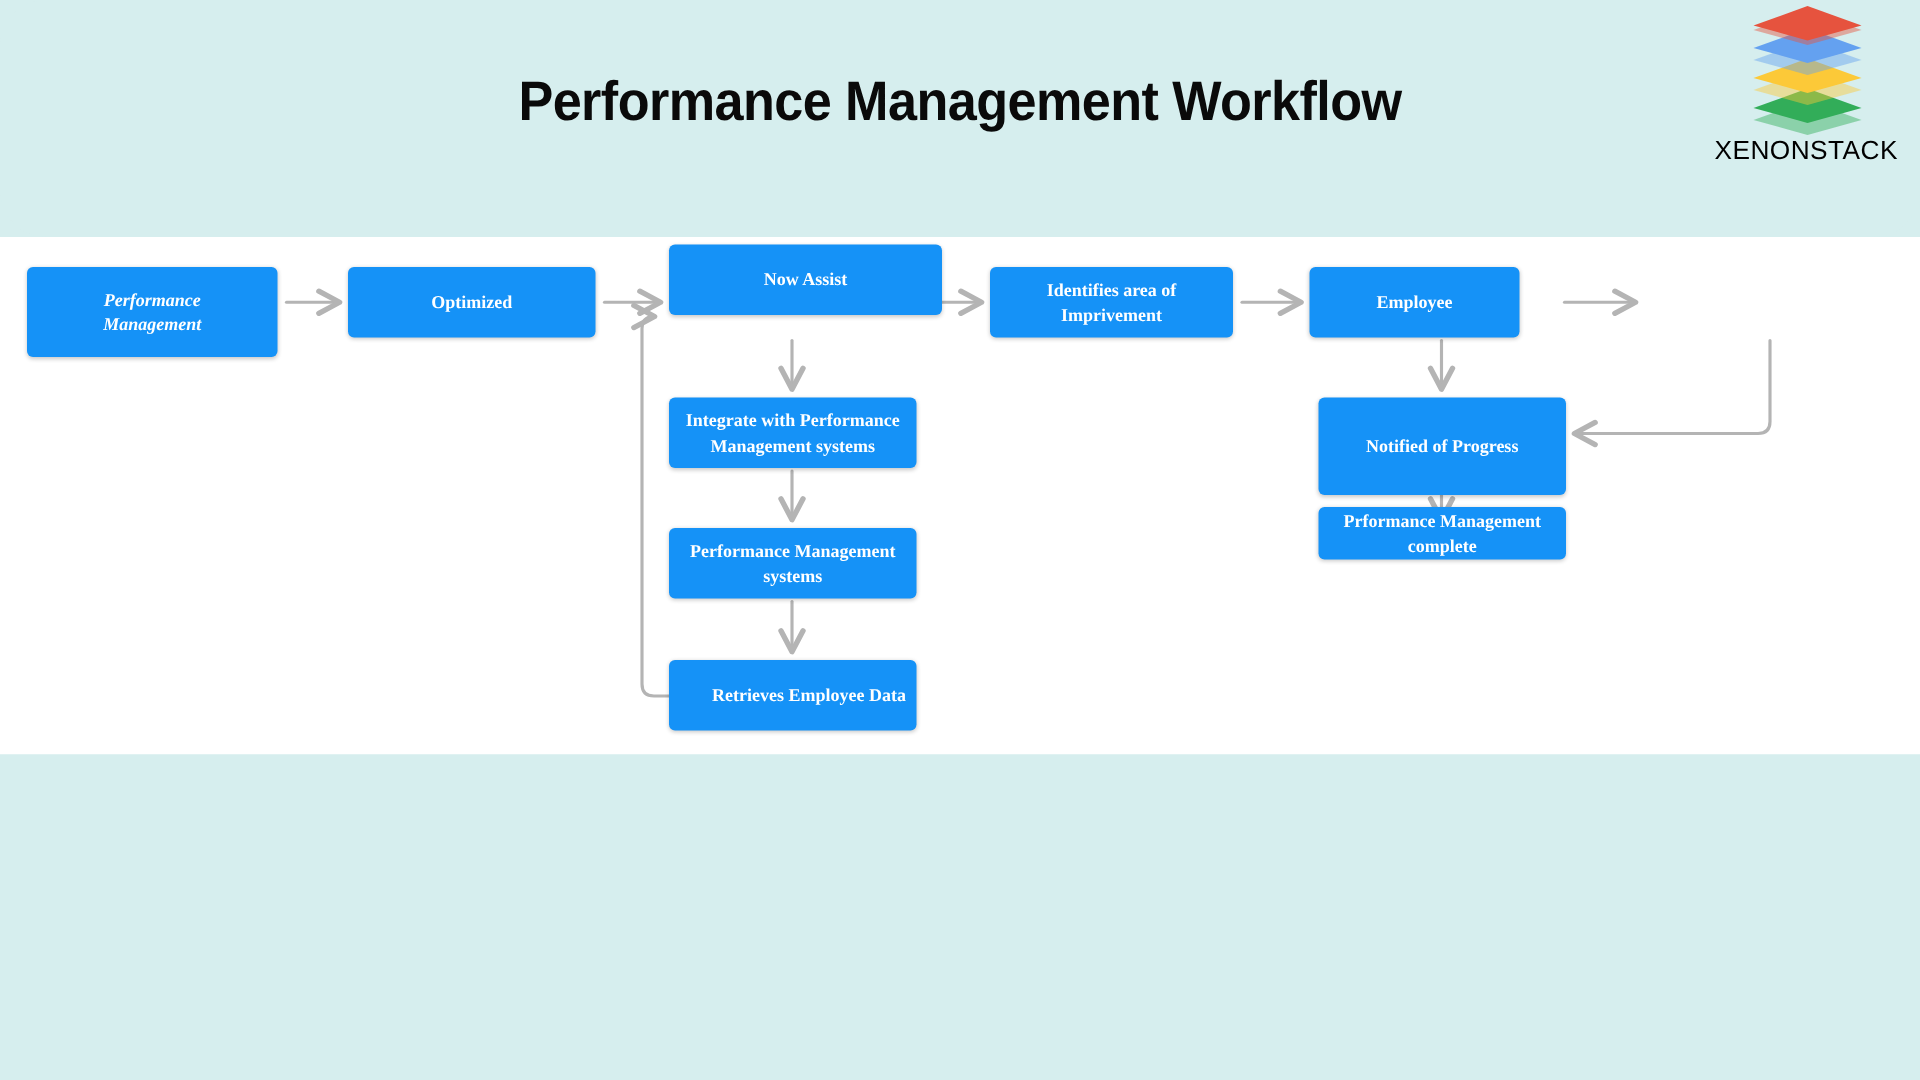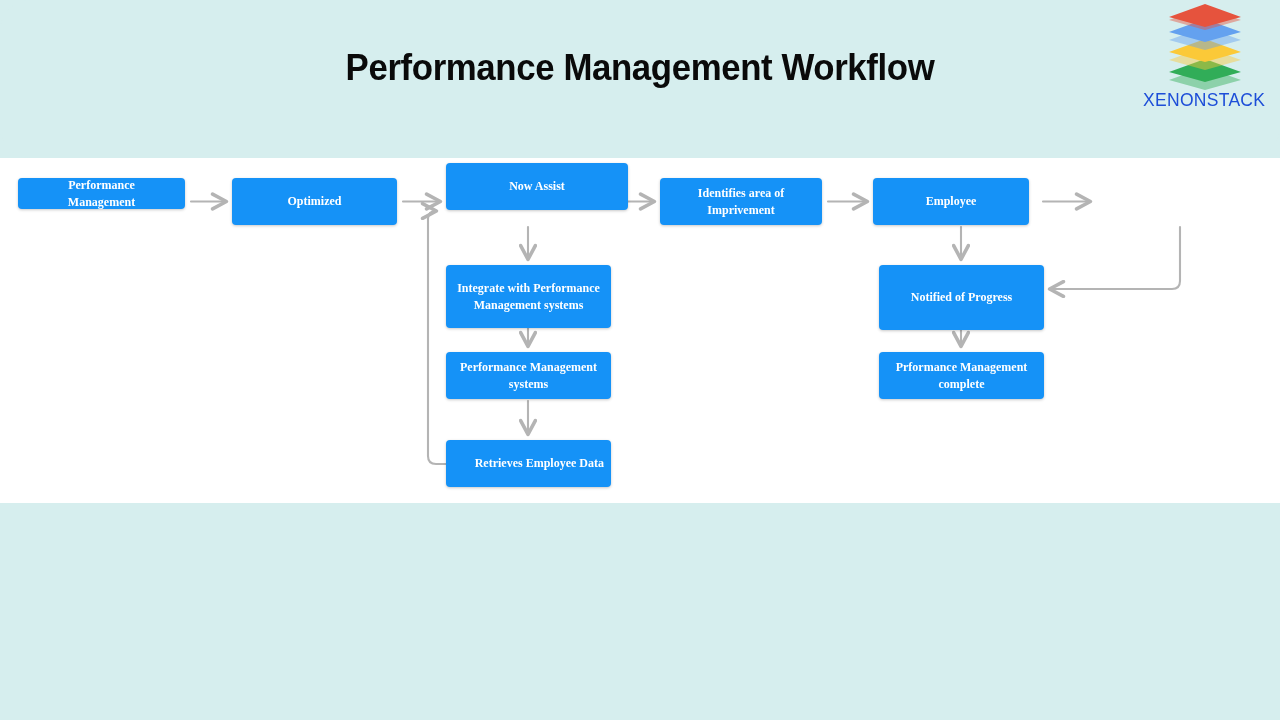--- a/index.html
+++ b/index.html
@@ -52,21 +52,21 @@
   }
   .logo-word {
     position: absolute;
     left: 0; top: 86px;
     width: 122px;
     text-align: center;
     font-family: "Liberation Sans", sans-serif;
     font-weight: 400;
     font-size: 17.5px;
     letter-spacing: 0.3px;
-    color: #1d4ed8;
+    color: #000000;
   }
   
   .canvas {
     position: absolute;
     left: 0; top: 158px;
     width: 1280px; height: 345px;
     background: #ffffff;
   }
   .wires {
     position: absolute;
@@ -149,62 +149,62 @@
 
         <path d="M961,69 V101"></path>
         <path d="M961,156 V188"></path>
 
         <path d="M446,306 H436 Q428,306 428,298 V61 Q428,53 436,53"></path>
 
         <path d="M1180,69 V123 Q1180,131 1172,131 H1050"></path>
       </g>
     </svg>
 
-    <div class="node" style="left:18px; top:20px; width:167px; height:31px;">
+    <div class="node" style="left:18px; top:20px; width:167px; height:60px;font-style:italic;">
       <span class="node-label">Performance
 Management</span>
     </div>
 
     <div class="node" style="left:232px; top:20px; width:165px; height:47px;">
       <span class="node-label">Optimized</span>
     </div>
 
     <div class="node" style="left:446px; top:5px; width:182px; height:47px;">
       <span class="node-label">Now Assist</span>
     </div>
 
     <div class="node" style="left:660px; top:20px; width:162px; height:47px;">
       <span class="node-label">Identifies area of
 Imprivement</span>
     </div>
 
-    <div class="node" style="left:873px; top:20px; width:156px; height:47px;">
+    <div class="node" style="left:873px; top:20px; width:140px; height:47px;">
       <span class="node-label">Employee</span>
     </div>
 
 
-    <div class="node" style="left:446px; top:107px; width:165px; height:63px;align-items:center;">
+    <div class="node" style="left:446px; top:107px; width:165px; height:47px;align-items:center;">
       <span class="node-label">Integrate with Performance
 Management systems</span>
     </div>
 
     <div class="node" style="left:446px; top:194px; width:165px; height:47px;">
       <span class="node-label">Performance Management
 systems</span>
     </div>
 
     <div class="node" style="left:446px; top:282px; width:165px; height:47px;justify-content:flex-end;">
       <span class="node-label">Retrieves Employee Data</span>
     </div>
 
     <div class="node" style="left:879px; top:107px; width:165px; height:65px;">
       <span class="node-label">Notified of Progress</span>
     </div>
 
-    <div class="node" style="left:879px; top:194px; width:165px; height:47px;">
+    <div class="node" style="left:879px; top:180px; width:165px; height:35px;">
       <span class="node-label">Prformance Management
 complete</span>
     </div>
 
   </div>
 
   <div class="footer-band"></div>
 
 </div>
 

